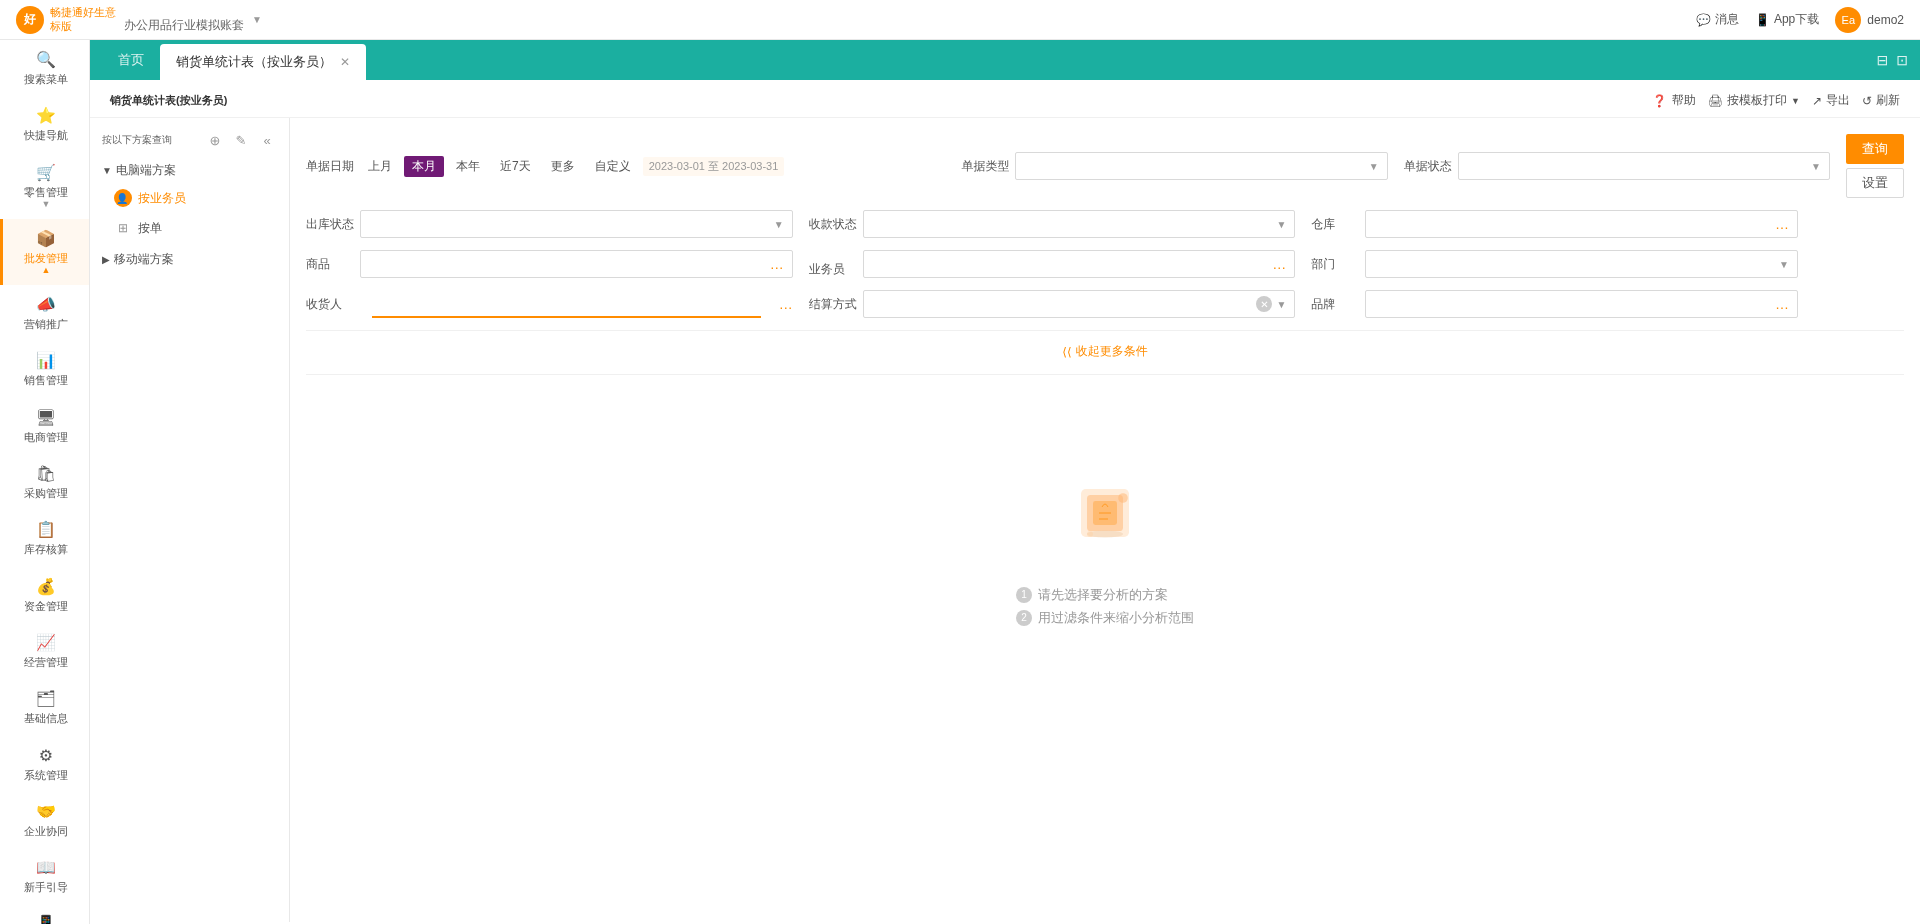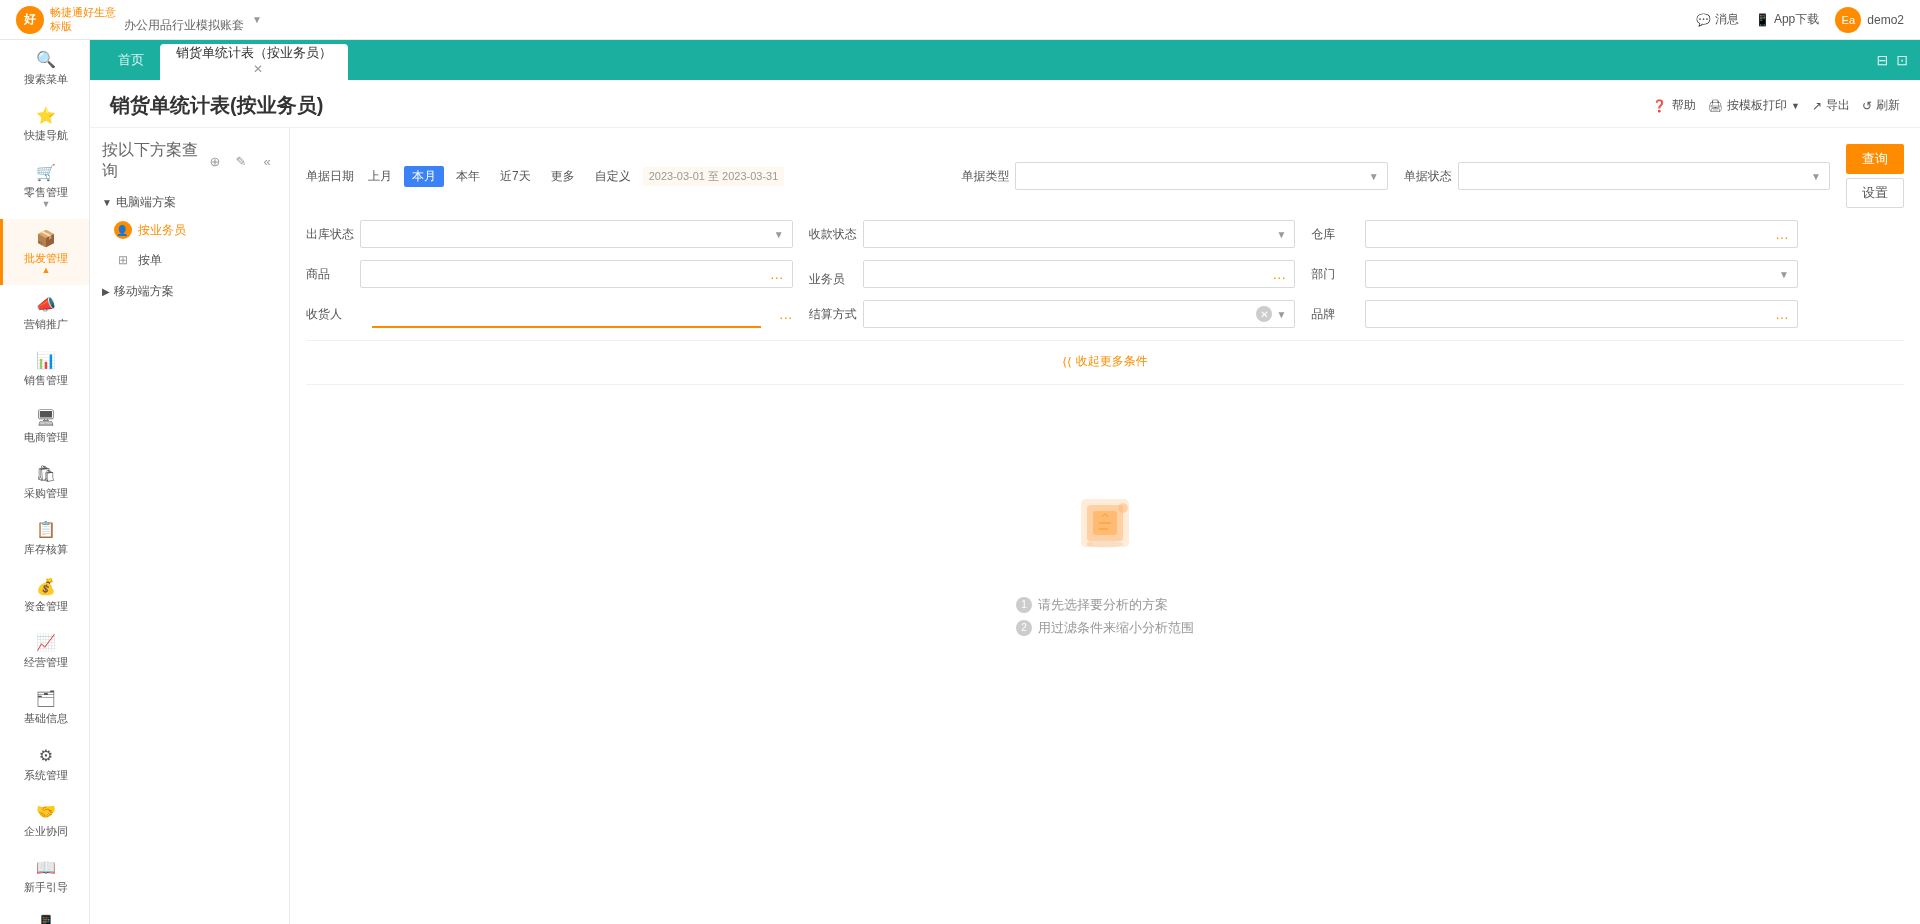--- a/index.html
+++ b/index.html
@@ -26,64 +26,64 @@
     .sidebar-item { display: flex; flex-direction: column; align-items: center; padding: 10px 4px; cursor: pointer; font-size: 11px; color: #555; border-left: 3px solid transparent; }
     .sidebar-item.active { color: #ff8c00; border-left-color: #ff8c00; background: #fff8f0; }
     .sidebar-item .s-icon { font-size: 16px; margin-bottom: 3px; }
     .sidebar-item .s-label { text-align: center; line-height: 1.3; }
 
     
     .content-area { flex: 1; display: flex; flex-direction: column; overflow: hidden; }
 
     
     .tab-bar { height: 40px; background: #1bafa0; display: flex; align-items: center; padding: 0 12px; gap: 0; flex-shrink: 0; }
-    .tab-item { height: 40px; display: flex; align-items: center; padding: 0 16px; color: rgba(255,255,255,0.85); font-size: 13px; cursor: pointer; position: relative; flex-direction: column; }
+    .tab-item { height: 40px; display: flex; align-items: center; padding: 0 16px; color: rgba(255,255,255,0.85); font-size: 13px; cursor: pointer; position: relative; }
     .tab-item.active { background: #fff; color: #333; border-radius: 4px 4px 0 0; margin-top: 4px; height: 36px; }
     .tab-item .tab-close { margin-left: 8px; font-size: 12px; color: #999; cursor: pointer; }
     .tab-home { color: rgba(255,255,255,0.85); padding: 0 16px; cursor: pointer; }
     .tab-bar-right { margin-left: auto; display: flex; align-items: center; gap: 8px; }
     .tab-bar-btn { color: rgba(255,255,255,0.85); cursor: pointer; font-size: 14px; }
 
     
     .page-content { flex: 1; overflow-y: auto; background: #f5f5f5; padding: 0; }
     .page-inner { background: #fff; margin: 0; padding: 0; min-height: 100%; }
 
     
     .page-header { display: flex; align-items: center; justify-content: space-between; padding: 12px 20px 8px; border-bottom: 1px solid #f0f0f0; }
-    .page-title { font-size: 20px; font-weight: 600; color: #333; }
+    .page-title { font-size: 11px; font-weight: 600; color: #333; }
     .page-actions { display: flex; align-items: center; gap: 12px; }
     .page-action-btn { display: flex; align-items: center; gap: 4px; color: #555; font-size: 12px; cursor: pointer; }
 
     
     .content-split { display: flex; height: calc(100vh - 120px); }
 
     
     .left-panel { width: 200px; border-right: 1px solid #e8e8e8; padding: 12px 0; flex-shrink: 0; background: #fff; }
     .left-panel-header { display: flex; align-items: center; justify-content: space-between; padding: 0 12px 8px; }
-    .left-panel-title { font-size: 16px; color: #666; }
+    .left-panel-title { font-size: 10px; color: #666; }
     .left-panel-actions { display: flex; gap: 6px; }
     .panel-icon-btn { width: 20px; height: 20px; display: flex; align-items: center; justify-content: center; cursor: pointer; color: #999; font-size: 13px; }
     .scheme-group { margin-bottom: 4px; }
     .scheme-group-title { display: flex; align-items: center; padding: 4px 12px; color: #555; font-size: 12px; cursor: pointer; }
     .scheme-group-title .arrow { margin-right: 4px; font-size: 10px; }
     .scheme-item { display: flex; align-items: center; padding: 6px 12px 6px 24px; font-size: 12px; color: #555; cursor: pointer; }
     .scheme-item.active { color: #ff8c00; }
     .scheme-item .item-icon { width: 18px; height: 18px; background: #ff8c00; border-radius: 50%; display: flex; align-items: center; justify-content: center; color: white; font-size: 10px; margin-right: 6px; }
     .scheme-item .item-icon2 { width: 18px; height: 18px; margin-right: 6px; display: flex; align-items: center; justify-content: center; color: #999; font-size: 12px; }
 
     
     .right-panel { flex: 1; padding: 16px; overflow-y: auto; background: #fff; }
 
     
     .filter-section { margin-bottom: 8px; }
     .filter-row { display: flex; align-items: center; gap: 16px; margin-bottom: 12px; }
     .filter-label { font-size: 12px; color: #555; white-space: nowrap; min-width: 48px; }
     .date-range { display: flex; align-items: center; gap: 4px; flex: 1; }
     .date-btn { padding: 2px 8px; font-size: 12px; color: #555; cursor: pointer; border-radius: 2px; text-align: right; }
-    .date-btn.active { background: #3b82f6; color: #fff; border-radius: 2px; }
+    .date-btn.active { background: #701a75; color: #fff; border-radius: 2px; }
     .date-input { font-size: 11px; color: #999; background: #fff8f0; padding: 2px 6px; border-radius: 2px; }
     .filter-select { flex: 1; height: 28px; border: 1px solid #d9d9d9; border-radius: 2px; padding: 0 8px; font-size: 12px; color: #333; cursor: pointer; display: flex; align-items: center; justify-content: space-between; }
     .filter-select-arrow { color: #999; font-size: 10px; }
     .filter-input { flex: 1; height: 28px; border: none; border-bottom: 2px solid #ff8c00; padding: 0 4px; font-size: 12px; color: #333; outline: none; }
     .filter-dots { color: #ff8c00; font-size: 14px; cursor: pointer; }
     .filter-clear-btn { width: 16px; height: 16px; background: #ccc; border-radius: 50%; display: flex; align-items: center; justify-content: center; color: #fff; font-size: 10px; cursor: pointer; }
     .filter-control-border { flex: 1; height: 28px; border: 1px solid #d9d9d9; border-radius: 2px; display: flex; align-items: center; padding: 0 8px; justify-content: space-between; }
     .collapse-btn { display: flex; align-items: center; justify-content: center; padding: 6px; color: #ff8c00; font-size: 12px; cursor: pointer; }
     .btn-primary { background: #ff8c00; color: #fff; border: none; padding: 6px 16px; border-radius: 2px; font-size: 13px; cursor: pointer; }
     .btn-default { background: #fff; color: #555; border: 1px solid #d9d9d9; padding: 5px 14px; border-radius: 2px; font-size: 13px; cursor: pointer; }

